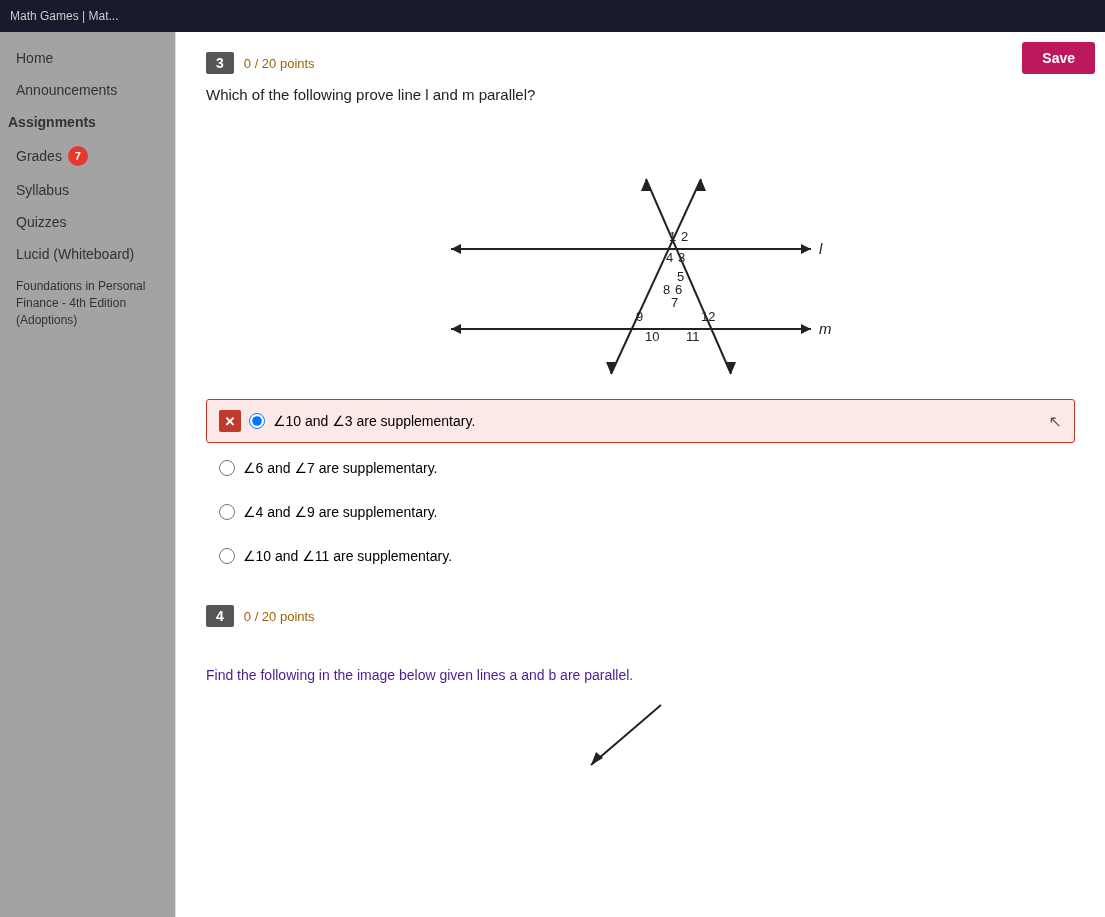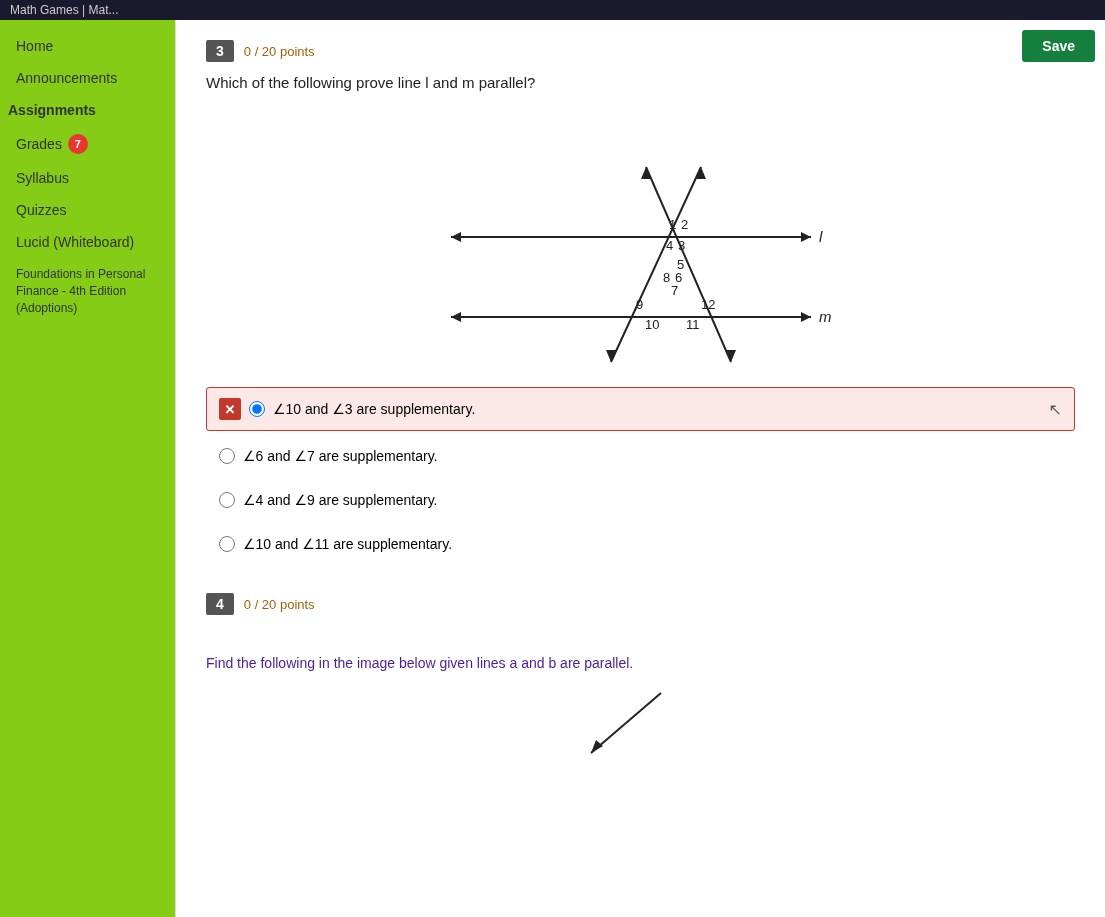--- a/index.html
+++ b/index.html
@@ -7,41 +7,41 @@
       font-family: -apple-system, BlinkMacSystemFont, 'Segoe UI', Arial, sans-serif;
       background: #2a2a2a;
       display: flex;
       flex-direction: column;
       height: 917px;
       width: 1105px;
       overflow: hidden;
     }
     
     .top-bar {
-      height: 20px;
+      height: 32px;
       background: #1a1a2e;
       display: flex;
       align-items: center;
       padding: 0 10px;
       gap: 8px;
     }
     .top-bar-title {
       color: #ccc;
       font-size: 12px;
     }
     
     .main-layout {
       display: flex;
       flex: 1;
       overflow: hidden;
     }
     
     .sidebar {
       width: 176px;
-      background: #84cc16;
+      background: #a3a3a3;
       border-right: 1px solid #ddd;
       padding: 10px 0;
       flex-shrink: 0;
     }
     .sidebar-item {
       padding: 8px 16px;
       font-size: 14px;
       color: #333;
       cursor: pointer;
       display: flex;
@@ -73,21 +73,21 @@
       margin: 0;
       min-height: 100%;
       padding: 20px 30px;
       position: relative;
     }
     
     .save-btn {
       position: absolute;
       top: 10px;
       right: 10px;
-      background: #15803d;
+      background: #be185d;
       color: white;
       border: none;
       padding: 8px 20px;
       font-size: 14px;
       font-weight: bold;
       cursor: pointer;
       border-radius: 3px;
     }
     
     .question-block {

